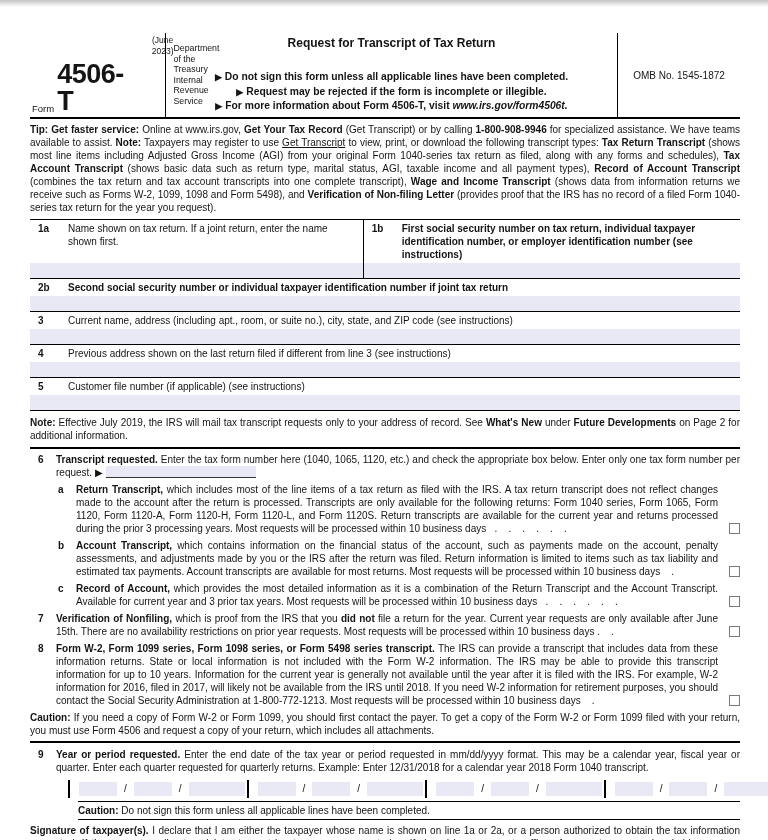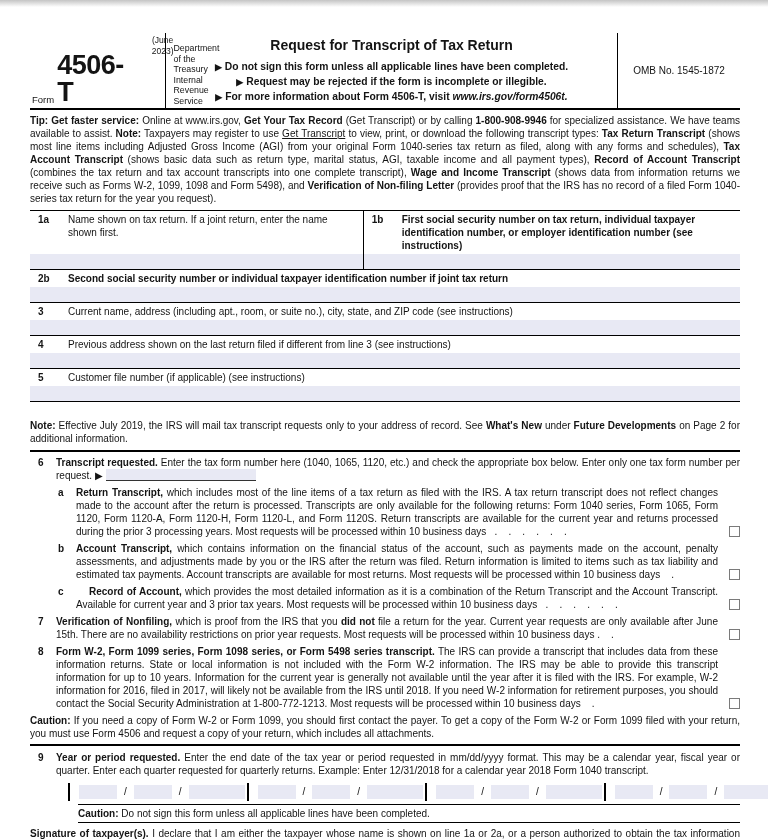--- a/index.html
+++ b/index.html
@@ -18,42 +18,42 @@
 
   
   .hdr { display: flex; border-bottom: 2.4px solid #000; }
   .hdr-left { width: 136px; border-right: 1.4px solid #000; padding: 2px 4px 2px 0; display: flex; flex-direction: row; }
   .formword { font-size: 9.5px; }
   .formnum { font-size: 27px; font-weight: 700; letter-spacing: -0.5px; line-height: 1; }
   .formline { display: flex; align-items: flex-end; gap: 3px; justify-content: flex-start; padding-left: 2px; }
   .rev { font-size: 8.5px; text-align: center; width: 100%; padding-left: 28px; }
   .agency { font-size: 8.8px; line-height: 1.2; margin-top: 8px; }
   .hdr-mid { flex: 1; border-right: 1.4px solid #000; text-align: center; padding: 3px 8px 3px 8px; }
-  .title { font-size: 14px; font-weight: 700; margin-bottom: 6px; }
+  .title { font-size: 12px; font-weight: 700; margin-bottom: 18px; }
   .bullet { font-weight: 700; font-size: 10.3px; line-height: 1.45; }
   .bullet .mk { font-size: 9px; margin-right: 3px; }
   .hdr-right { width: 122px; display: flex; align-items: center; justify-content: center; font-size: 10px; }
 
   
   .para { text-align: justify; }
   .tip { padding: 4px 0 5px 0; border-bottom: 1.6px solid #000; }
 
   
   .row2 { display: flex; border-bottom: 1.3px solid #000; }
   .cell { display: flex; flex-direction: column; }
   .cell-l { width: 47%; border-right: 1.2px solid #000; }
   .cell-r { flex: 1; }
   .cell-label { display: flex; padding: 2px 6px 2px 8px; gap: 8px; }
   .num { font-weight: 700; width: 22px; flex: none; }
   .lbl { flex: 1; }
   .bold { font-weight: 700; }
   .strip { height: 15px; background: #e8e9f4; margin-top: auto; }
   .row1 { border-bottom: 1.3px solid #000; display: flex; flex-direction: column; }
 
-  .notep { padding: 5px 0 5px 0; border-bottom: 2px solid #000; margin-top: 12px; }
+  .notep { padding: 5px 0 5px 0; border-bottom: 2px solid #000; }
 
   
   .item { display: flex; margin-top: 4px; }
   .item .inum { font-weight: 700; width: 26px; flex: none; padding-left: 8px; }
   .item .letter { font-weight: 700; width: 18px; flex: none; margin-left: 28px; }
   .itext { flex: 1; text-align: justify; }
   .cbcol { width: 22px; flex: none; display: flex; align-items: flex-end; justify-content: flex-end; padding-bottom: 1px; }
   .cb { width: 11px; height: 11px; border: 1px solid #7a7a7a; background: #fefefe; flex: none; }
   .dots { white-space: pre; }
 
@@ -169,21 +169,21 @@
   <div class="item">
     <span class="letter">b</span>
     <span class="itext"><span><span style="font-weight: 700;">Account Transcript,</span><span> which contains information on the financial status of the account, such as payments made on the account, penalty assessments, and adjustments made by you or the IRS after the return was filed. Return information is limited to items such as tax liability and estimated tax payments. Account transcripts are available for most returns. Most requests will be processed within 10 business days</span></span><span class="dots">    .</span></span>
     <span class="cbcol">
         <span class="cb"></span>
       </span>
   </div>
 
   <div class="item">
     <span class="letter">c</span>
-    <span class="itext"><span><span style="font-weight: 700; margin-left: 13px;">Record of Account,</span><span> which provides the most detailed information as it is a combination of the Return Transcript and the Account Transcript. Available for current year and 3 prior tax years. Most requests will be processed within 10 business days</span></span><span class="dots">   .    .    .    .    .    .</span></span>
+    <span class="itext"><span><span style="font-weight: 700;">Record of Account,</span><span> which provides the most detailed information as it is a combination of the Return Transcript and the Account Transcript. Available for current year and 3 prior tax years. Most requests will be processed within 10 business days</span></span><span class="dots">   .    .    .    .    .    .</span></span>
     <span class="cbcol">
         <span class="cb"></span>
       </span>
   </div>
 
   <div class="item">
     <span class="inum">7</span>
     <span class="itext"><span><span style="font-weight: 700;">Verification of Nonfiling,</span><span> which is proof from the IRS that you </span><span style="font-weight: 700;">did not</span><span> file a return for the year. Current year requests are only available after June 15th. There are no availability restrictions on prior year requests. Most requests will be processed within 10 business days .</span></span><span class="dots">    .</span></span>
     <span class="cbcol">
         <span class="cb"></span>

